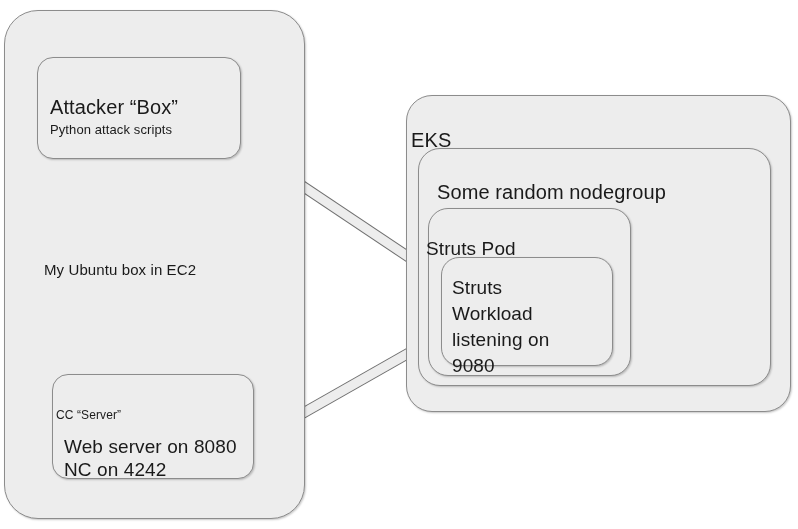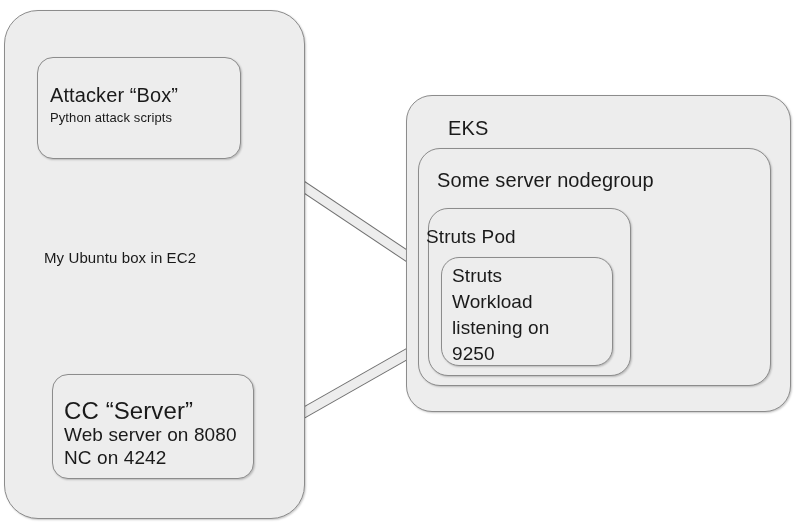--- a/index.html
+++ b/index.html
@@ -31,41 +31,42 @@
   }
   .shadowed {
     box-shadow: 1px 1px 2px rgba(0,0,0,0.22);
   }
   .label {
     position: absolute;
     white-space: pre;
     line-height: 1.22;
     color: #1a1a1a;
     letter-spacing: 0.1px;
+    margin-top: 12px;
   }
 
   
   #ec2-box     { left: 4px;   top: 10px;  width: 301px; height: 509px; border-radius: 34px; }
   #eks-box     { left: 406px; top: 95px;  width: 385px; height: 317px; border-radius: 26px; }
   #nodegroup-box { left: 418px; top: 148px; width: 353px; height: 238px; border-radius: 22px; }
   #pod-box     { left: 428px; top: 208px; width: 203px; height: 168px; border-radius: 20px; }
   #workload-box{ left: 441px; top: 257px; width: 172px; height: 109px; border-radius: 18px; }
   #attacker-box{ left: 37px;  top: 57px;  width: 204px; height: 102px; border-radius: 16px; }
   #cc-box      { left: 52px;  top: 374px; width: 202px; height: 105px; border-radius: 16px; }
 
   
   #ec2-title       { left: 44px;  top: 249px; font-size: 15px; }
-  #eks-title       { left: 448px; top: 116px; font-size: 20px; text-align: center; }
+  #eks-title       { left: 411px; top: 116px; font-size: 20px; text-align: center; }
   #nodegroup-title { left: 437px; top: 168px; font-size: 20px; }
   #pod-title       { left: 426px; top: 225px; font-size: 19px; }
 
   #attacker-title  { left: 50px;  top: 83px;  font-size: 20px; }
   #attacker-sub    { left: 50px;  top: 110px; font-size: 13px; }
 
-  #cc-title        { left: 64px;  top: 396px; font-size: 24px; }
+  #cc-title        { left: 56px;  top: 396px; font-size: 12px; }
   #cc-sub          { left: 64px;  top: 423px; font-size: 19px; }
 
   #workload-text   { left: 452px; top: 263px; font-size: 19px; line-height: 26px; }
 </style>
 </head>
 <body>
 
 <svg id="canvas" viewBox="0 0 798 529" xmlns="http://www.w3.org/2000/svg">
   <defs>
     <marker id="openArrow" markerWidth="16" markerHeight="16" refX="13" refY="6" orient="auto" markerUnits="userSpaceOnUse">
@@ -97,22 +98,22 @@
 
 <div class="node shadowed" id="cc-box"></div>
 <div class="label" id="cc-title">CC “Server”</div>
 <div class="label" id="cc-sub">Web server on 8080
 NC on 4242</div>
 
 <div class="node shadowed" id="eks-box"></div>
 <div class="label" id="eks-title">EKS</div>
 
 <div class="node shadowed" id="nodegroup-box"></div>
-<div class="label" id="nodegroup-title">Some server nodegroup</div>
+<div class="label" id="nodegroup-title">Some random nodegroup</div>
 
 <div class="node shadowed" id="pod-box"></div>
 <div class="label" id="pod-title">Struts Pod</div>
 
 <div class="node shadowed" id="workload-box"></div>
 <div class="label" id="workload-text">Struts
 Workload
 listening on
-9250</div>
+9080</div>
 
 </body></html>

